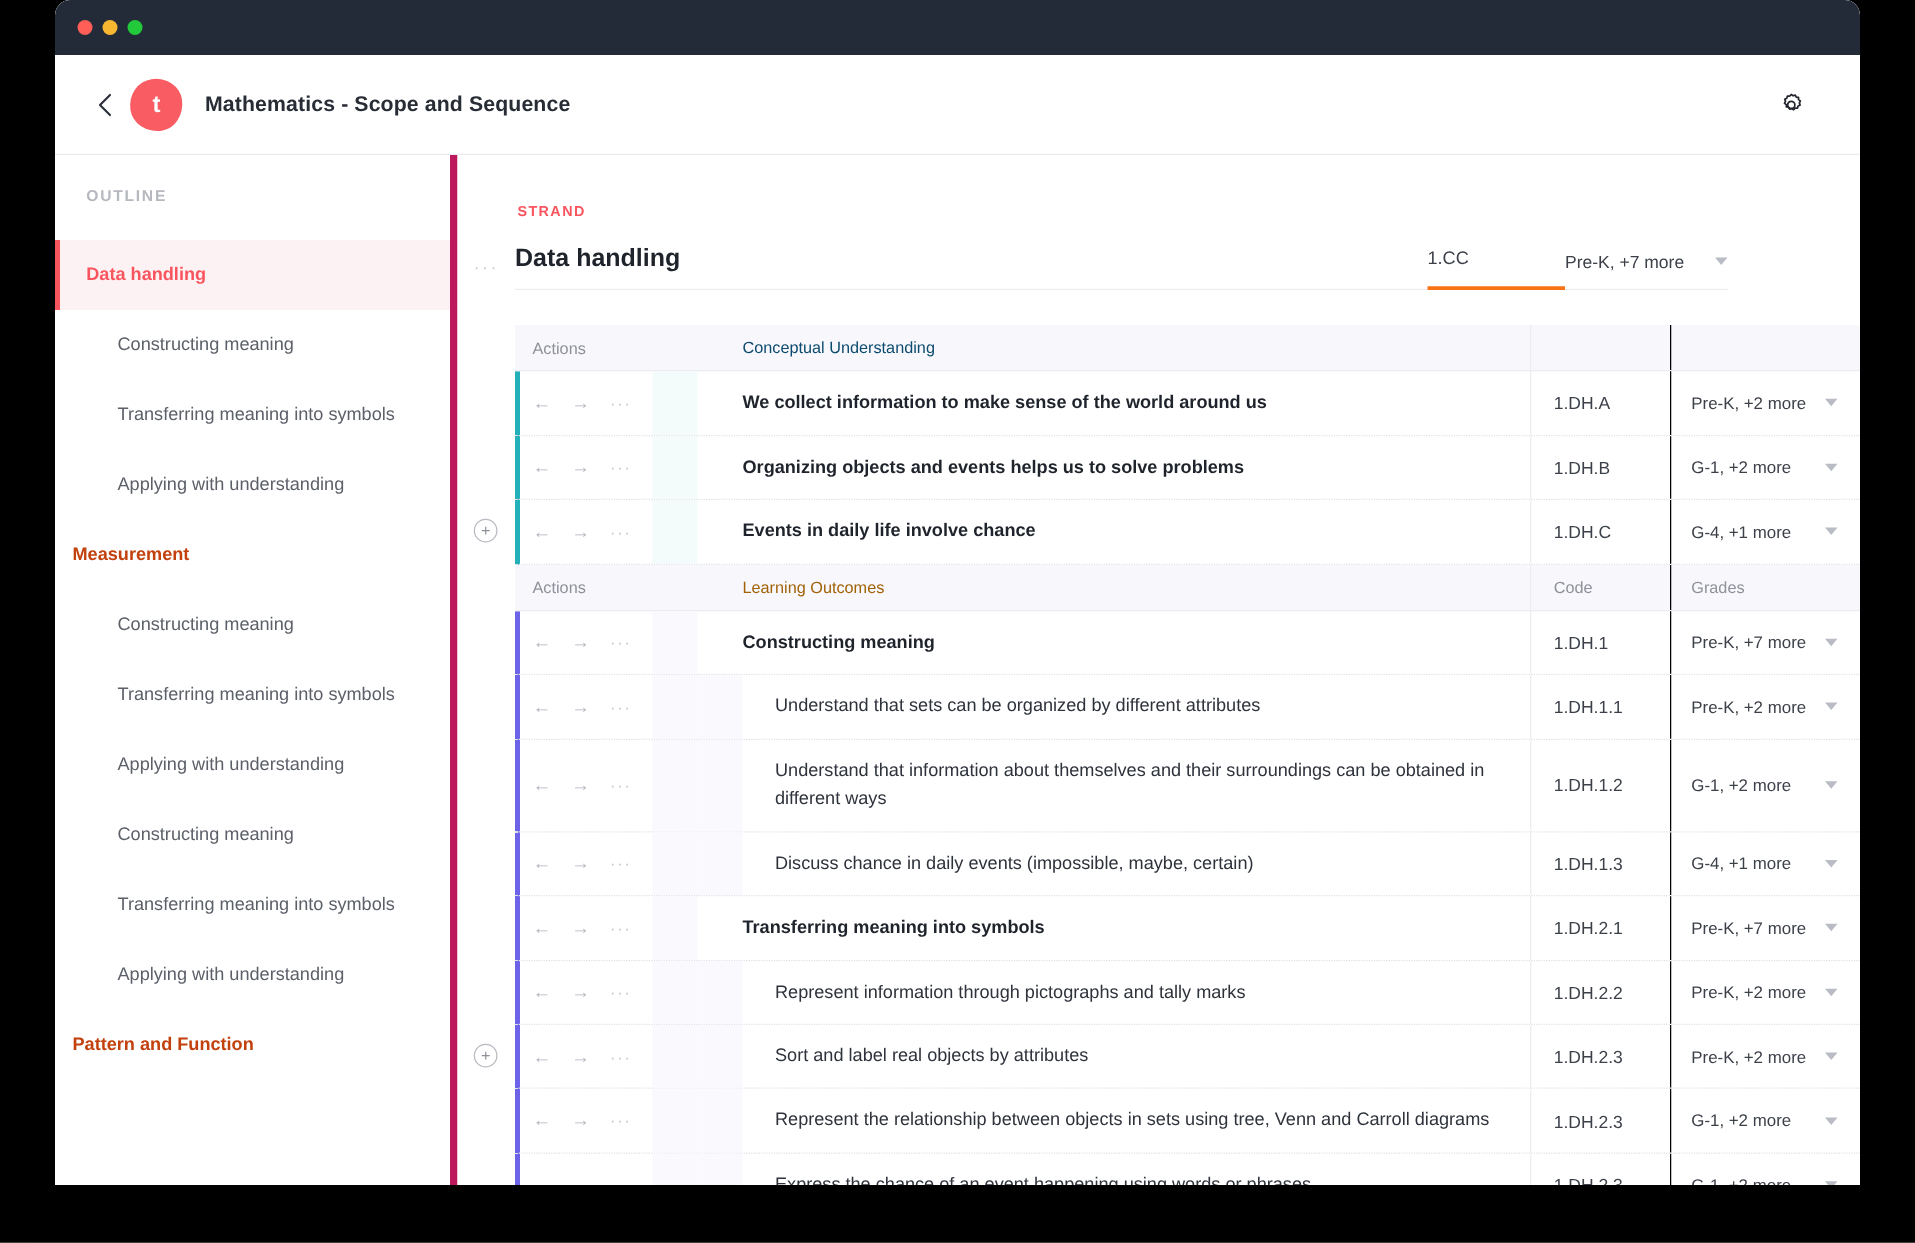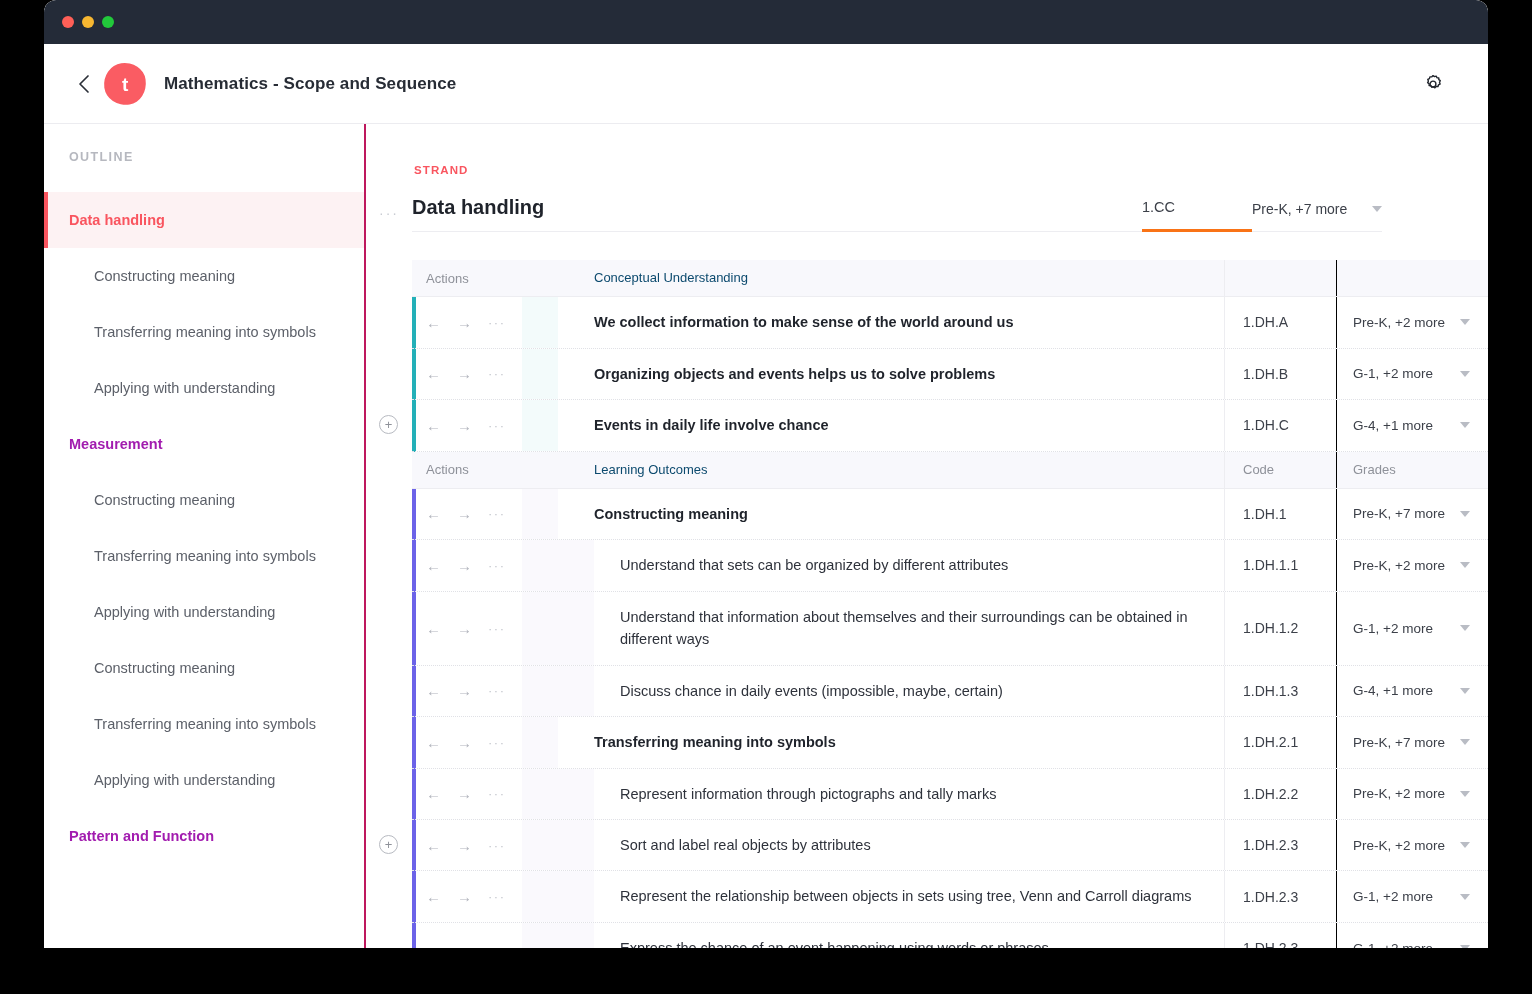--- a/index.html
+++ b/index.html
@@ -78,21 +78,21 @@
   }
   .spacer { flex: 1; }
   .gear-btn { width: 26px; height: 26px; cursor: pointer; display:flex; align-items:center; justify-content:center; }
 
   
   .body-split { display: flex; height: calc(948px - 44px - 80px); }
 
   
   .sidebar {
     width: 322px;
-    border-right: 2px solid #be185d;
+    border-right: 6px solid #be185d;
     background: #fff;
     padding-top: 26px;
     overflow: hidden;
     flex: none;
   }
   .outline-label {
     font-size: 12.5px;
     font-weight: 700;
     letter-spacing: 1.4px;
     color: #b6b8bf;
@@ -104,22 +104,22 @@
     display: flex;
     align-items: center;
     font-size: 14.5px;
     color: #5c6069;
     padding-left: 50px;
     cursor: pointer;
     position: relative;
   }
   .nav-item.group {
     font-weight: 700;
-    color: #a21caf;
-    padding-left: 25px;
+    color: #c2410c;
+    padding-left: 14px;
   }
   .nav-item.active {
     background: #fdf2f3;
     color: #f9555f;
     font-weight: 600;
     padding-left: 25px;
   }
   .nav-item.active::before {
     content: "";
     position: absolute;
@@ -254,21 +254,21 @@
     flex: 1;
     display: flex;
     align-items: center;
     padding: 14px 18px 14px 0;
     font-size: 14.5px;
     color: #2e323b;
     line-height: 1.55;
   }
   .c-title.bold { font-weight: 700; color: #1f232b; }
   .c-title.kicker-teal { color: #0c4a6e; font-size: 13px; font-weight: 400; }
-  .c-title.kicker-purple { color: #0c4a6e; font-size: 13px; font-weight: 400; }
+  .c-title.kicker-purple { color: #a16207; font-size: 13px; font-weight: 400; }
 
   .c-code {
     width: 112px;
     flex: none;
     border-left: 1px solid #ededf1;
     display: flex;
     align-items: center;
     padding: 14px 0 14px 18px;
     font-size: 14px;
     color: #3c4049;

